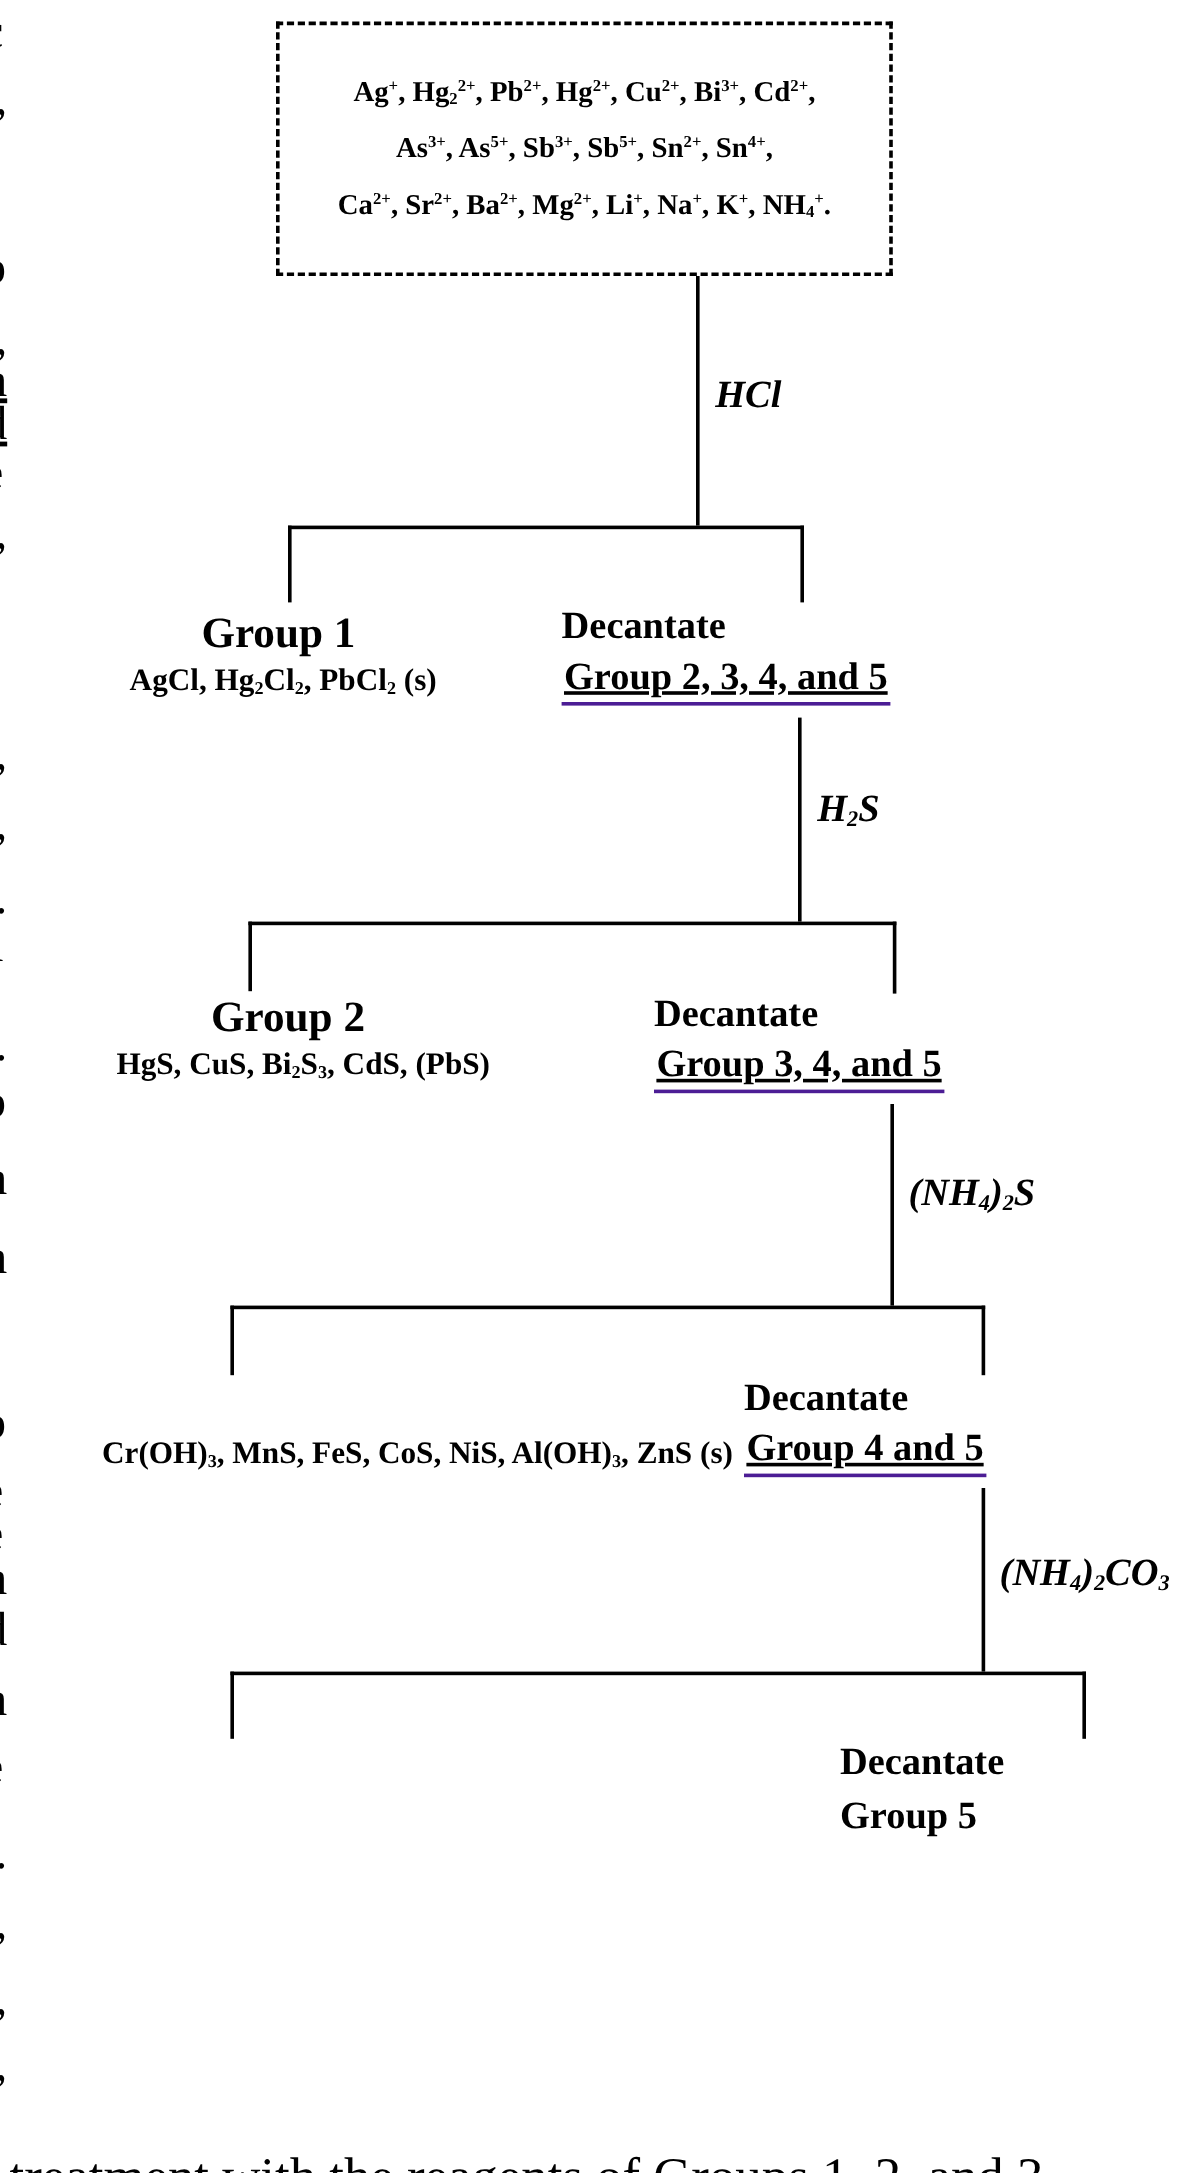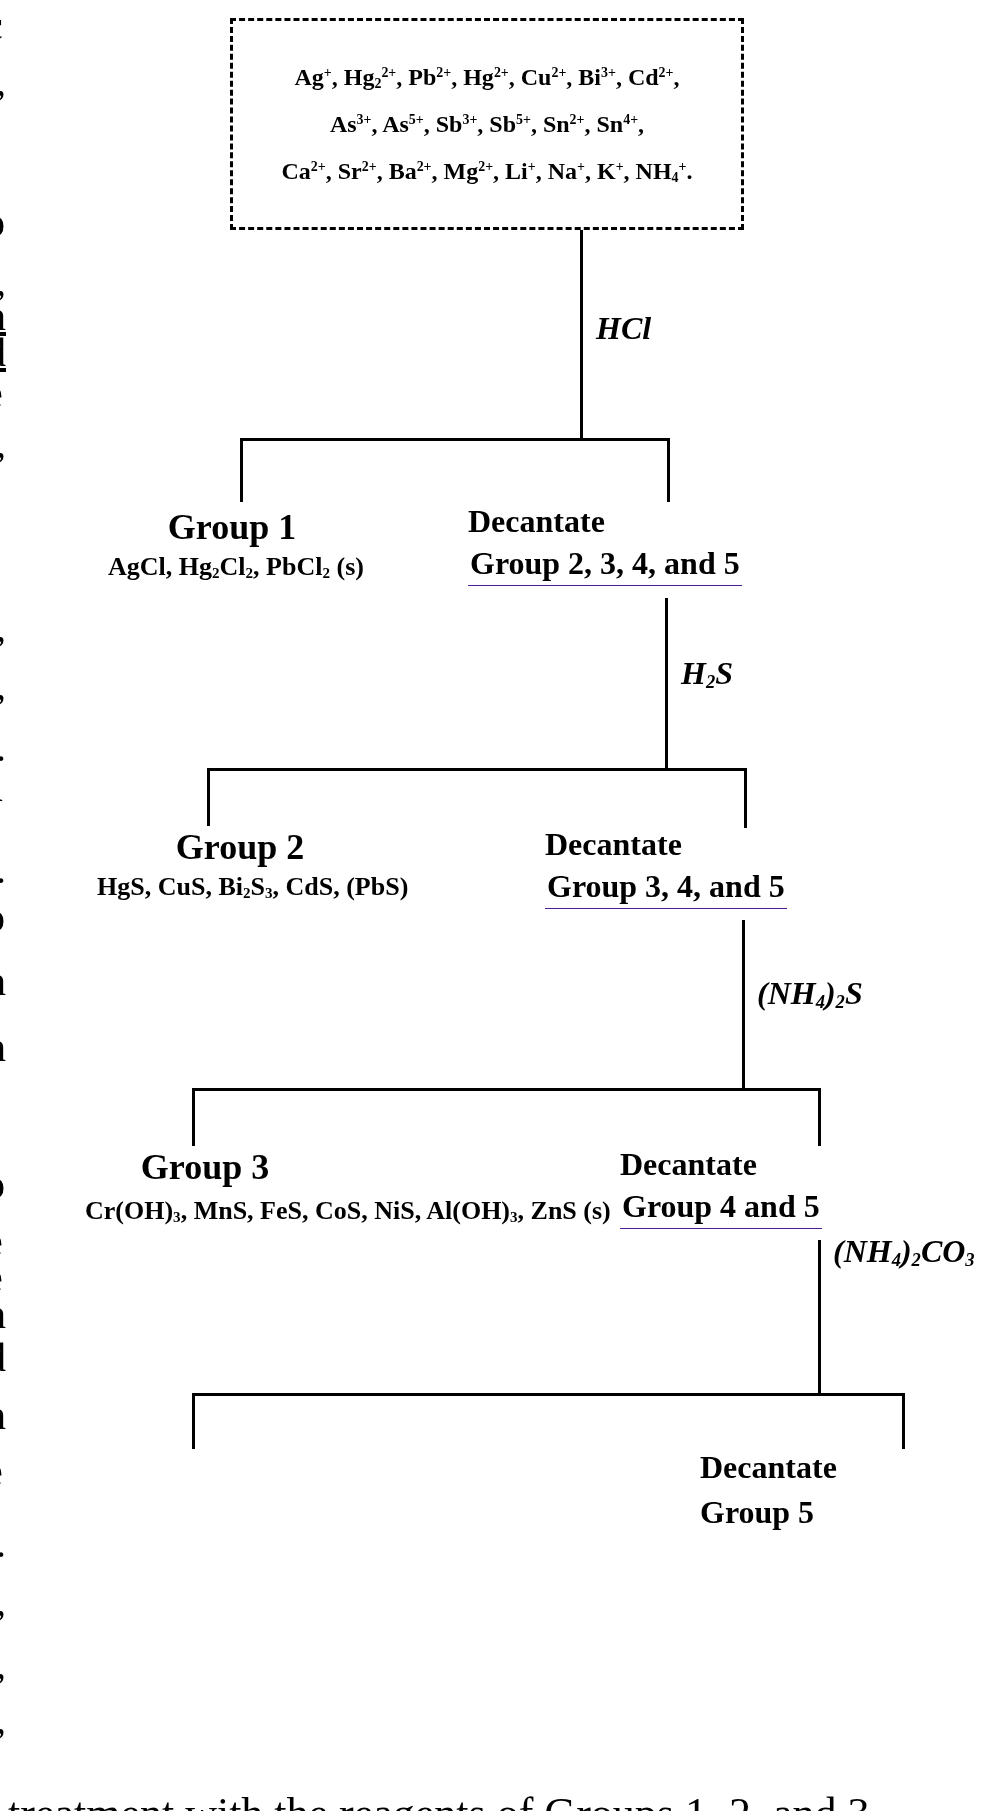--- a/index.html
+++ b/index.html
@@ -27,21 +27,21 @@
     position:absolute; font-weight:bold; font-size:36px;
     text-align:center; white-space:nowrap;
   }
   .gcomp {
     position:absolute; font-weight:bold; font-size:26px; white-space:nowrap;
   }
   .dec {
     position:absolute; font-weight:bold; font-size:32px;
     white-space:nowrap;
   }
-  .ub { display:inline-block; border-bottom:1px solid #4c1d95; padding:0 2px 3px 2px; }
+  .ub { display:inline-block; border-bottom:3px solid #4c1d95; padding:0 2px 3px 2px;text-decoration:underline; }
   .frag { position:absolute; font-size:40px; line-height:1; white-space:pre; }
   .frag.u { text-decoration:underline; }
   .bottomline {
     position:absolute; left:8px; top:1788px; font-size:44px; white-space:nowrap;
   }
 </style>
 </head>
 <body>
 
 <div id="page">
@@ -105,28 +105,27 @@
 
   <div class="dec" style="left:545px;top:826px;width:400px;">Decantate</div>
   <div class="dec" style="left:545px;top:868px;width:400px;"><span class="ub">Group 3, 4, and 5</span></div>
 
   <div class="line" style="left:742px;top:920px;width:3px;height:168px;"></div>
   <div class="reagent f" style="left:757px;top:975px;">(NH<sub>4</sub>)<sub>2</sub>S</div>
   <div class="line" style="left:192px;top:1088px;width:629px;height:3px;"></div>
   <div class="line" style="left:192px;top:1088px;width:3px;height:58px;"></div>
   <div class="line" style="left:818px;top:1088px;width:3px;height:58px;"></div>
 
-  <div class="gtitle" style="left:105px;top:1146px;width:200px;">Group 3</div>
   <div class="gcomp f" style="left:85px;top:1196px;">Cr(OH)<sub>3</sub>, MnS, FeS, CoS, NiS, Al(OH)<sub>3</sub>, ZnS (s)</div>
 
   <div class="dec" style="left:620px;top:1146px;width:400px;">Decantate</div>
   <div class="dec" style="left:620px;top:1188px;width:400px;"><span class="ub">Group 4 and 5</span></div>
 
   <div class="line" style="left:818px;top:1240px;width:3px;height:153px;"></div>
-  <div class="reagent f" style="left:833px;top:1233px;">(NH<sub>4</sub>)<sub>2</sub>CO<sub>3</sub></div>
+  <div class="reagent f" style="left:833px;top:1292px;">(NH<sub>4</sub>)<sub>2</sub>CO<sub>3</sub></div>
   <div class="line" style="left:192px;top:1393px;width:713px;height:3px;"></div>
   <div class="line" style="left:192px;top:1393px;width:3px;height:56px;"></div>
   <div class="line" style="left:902px;top:1393px;width:3px;height:56px;"></div>
 
 
   <div class="dec" style="left:700px;top:1449px;width:320px;">Decantate</div>
   <div class="dec" style="left:700px;top:1494px;width:320px;">Group 5</div>
 
   <div class="bottomline">treatment with the reagents of Groups 1, 2, and 3</div>
 

